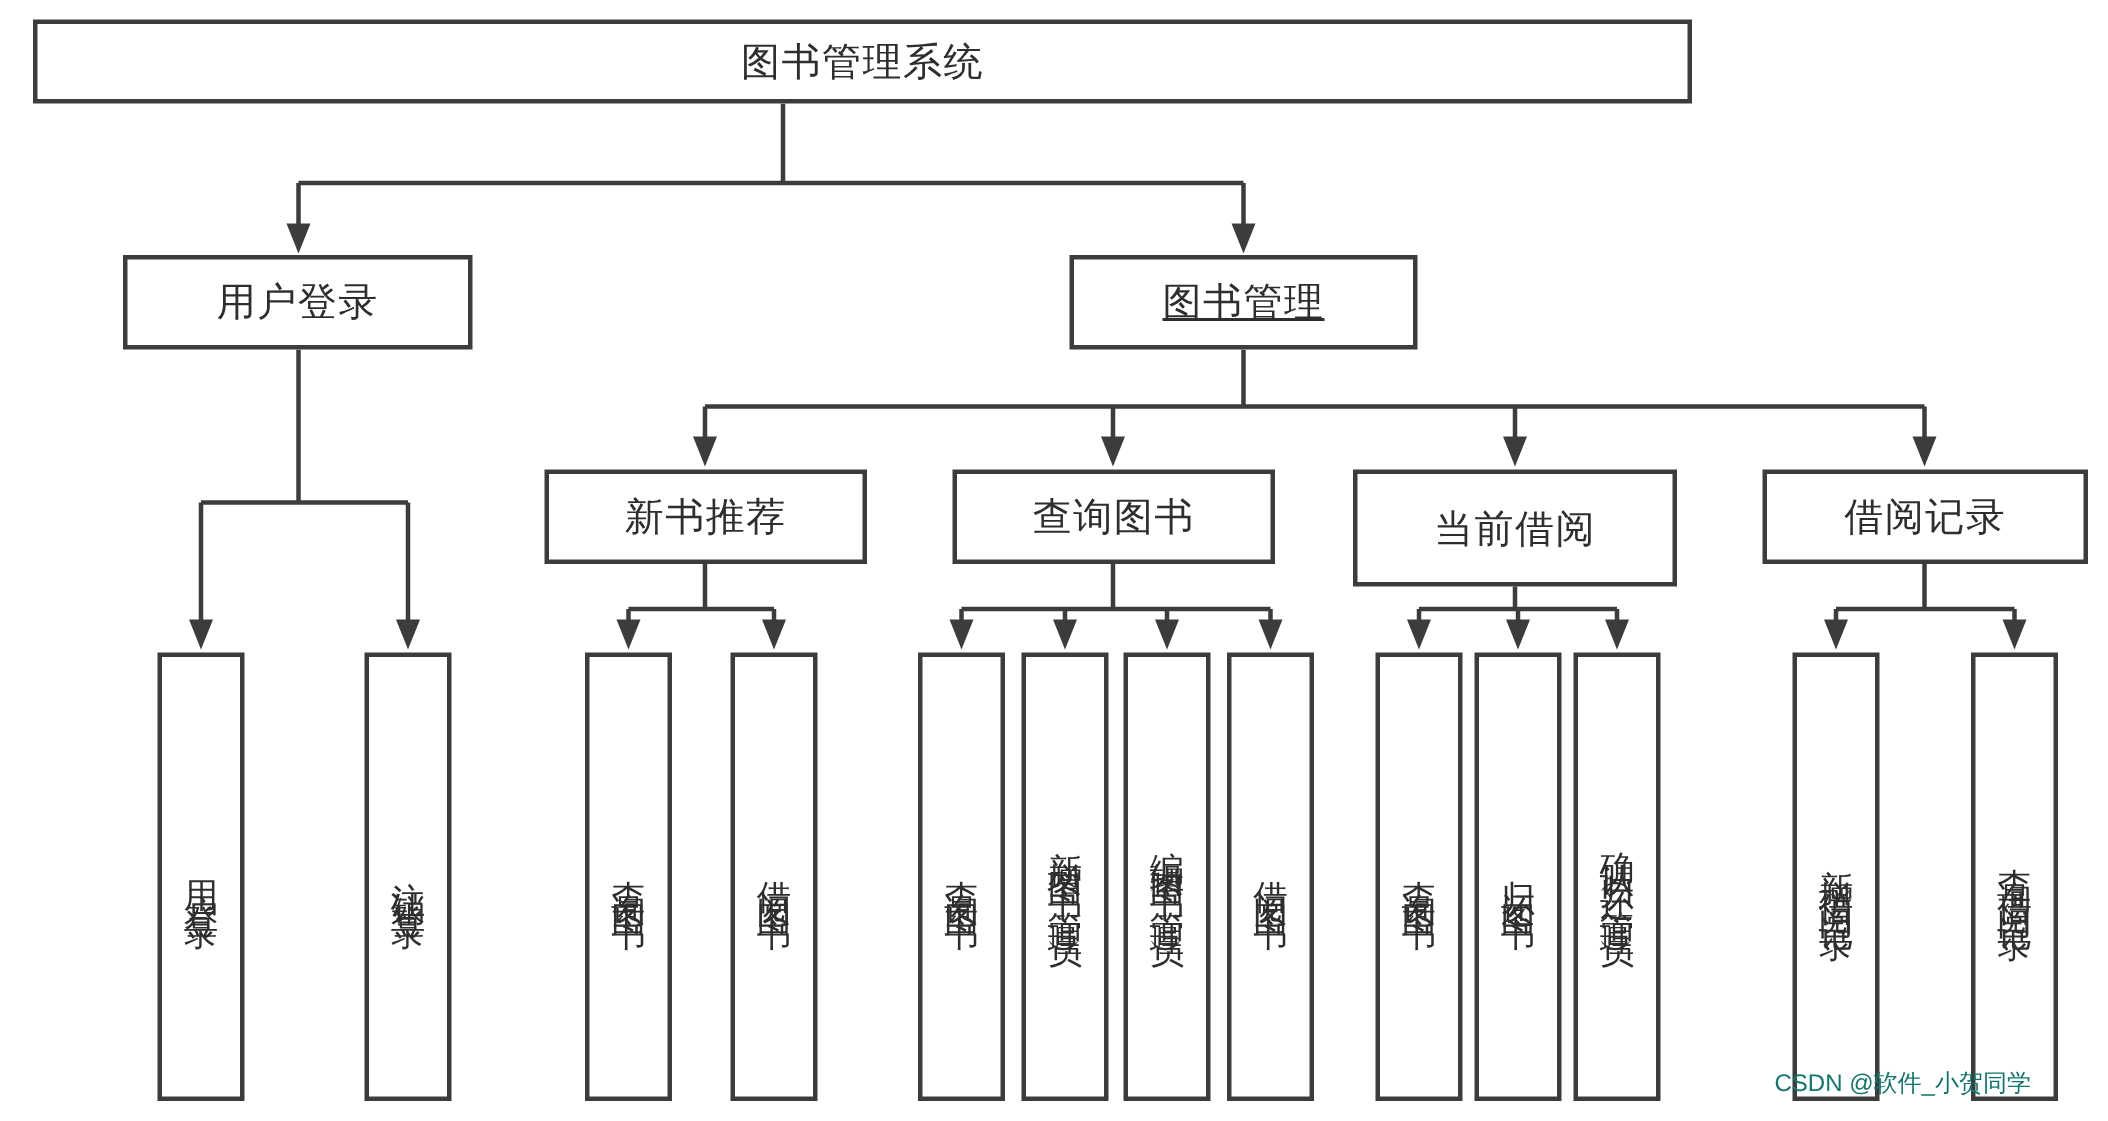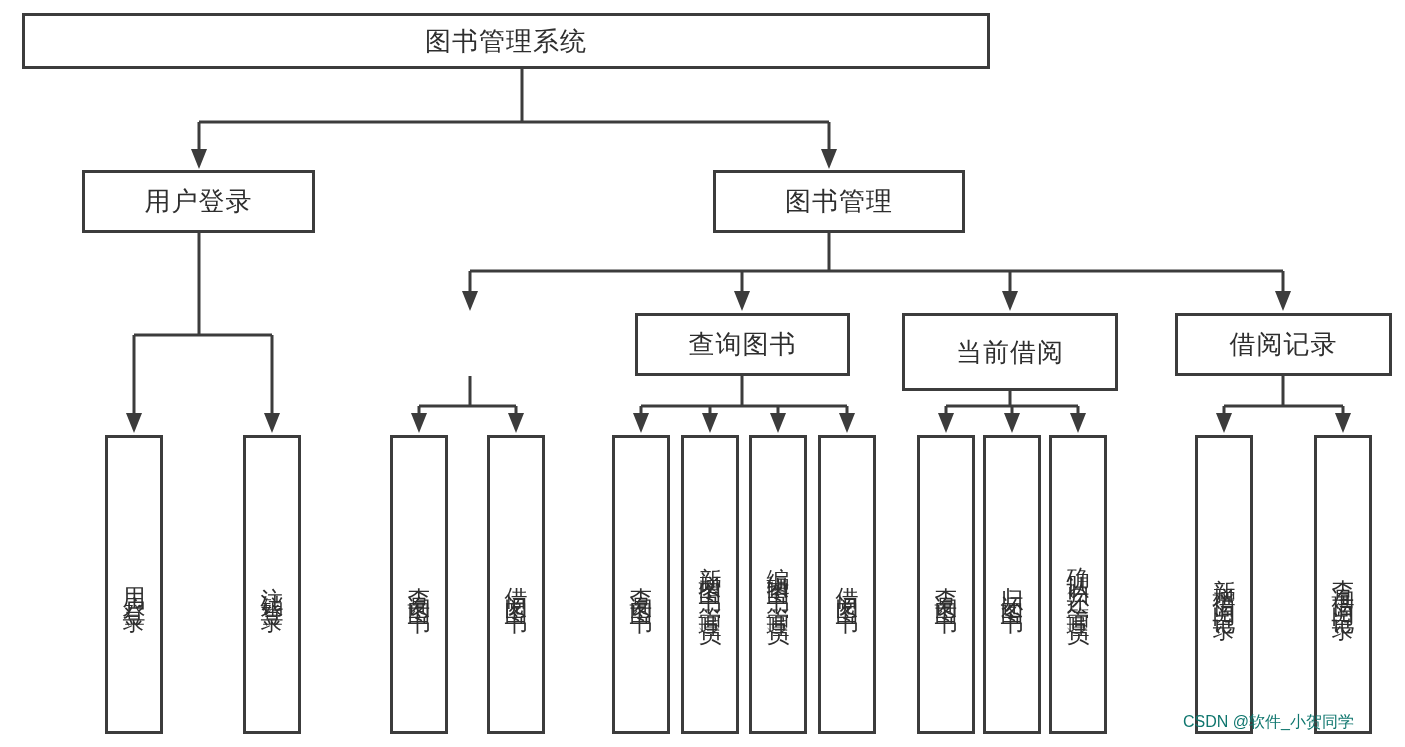--- a/index.html
+++ b/index.html
@@ -112,31 +112,34 @@
 
       <polygon points="938,413 954,413 946,433"></polygon>
       <polygon points="1004,413 1020,413 1012,433"></polygon>
       <polygon points="1070,413 1086,413 1078,433"></polygon>
 
       <polygon points="1216,413 1232,413 1224,433"></polygon>
       <polygon points="1335,413 1351,413 1343,433"></polygon>
     </g>
   </svg>
 
-  <div class="node" style="left:22px; top:13px; width:968px; height:56px;">
+  <div class="node" style="left:22px; top:13px; width:1106px; height:56px;">
     <span class="hlabel">图书管理系统</span>
   </div>
 
   <div class="node" style="left:82px; top:170px; width:233px; height:63px;">
     <span class="hlabel">用户登录</span>
   </div>
-  <div class="node" style="left:713px; top:170px; width:252px; height:63px;">
+  <div class="node" style="left:713px; top:170px; width:232px; height:63px;text-decoration:underline;">
     <span class="hlabel">图书管理</span>
   </div>
 
+  <div class="node" style="left:363px; top:313px; width:215px; height:63px;">
+    <span class="hlabel">新书推荐</span>
+  </div>
   <div class="node" style="left:635px; top:313px; width:215px; height:63px;">
     <span class="hlabel">查询图书</span>
   </div>
   <div class="node" style="left:902px; top:313px; width:216px; height:78px;">
     <span class="hlabel">当前借阅</span>
   </div>
   <div class="node" style="left:1175px; top:313px; width:217px; height:63px;">
     <span class="hlabel">借阅记录</span>
   </div>
 

